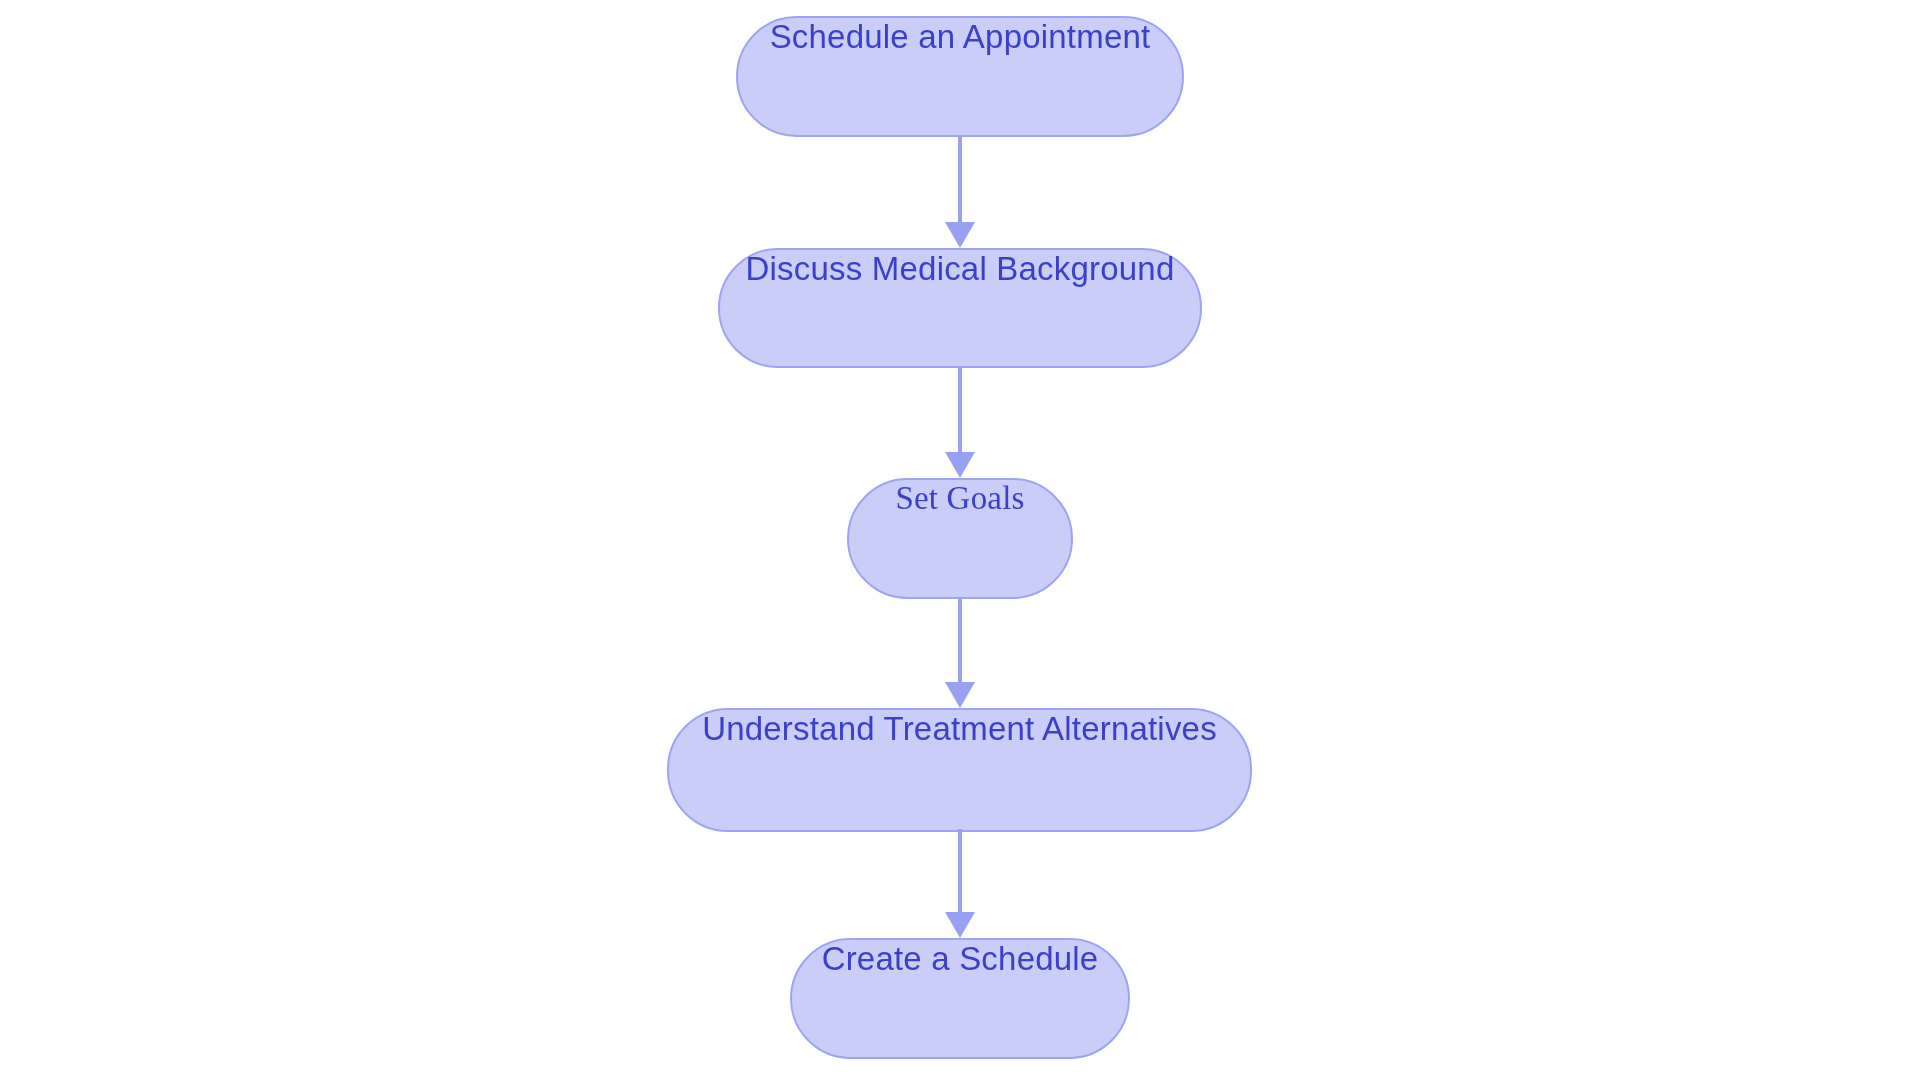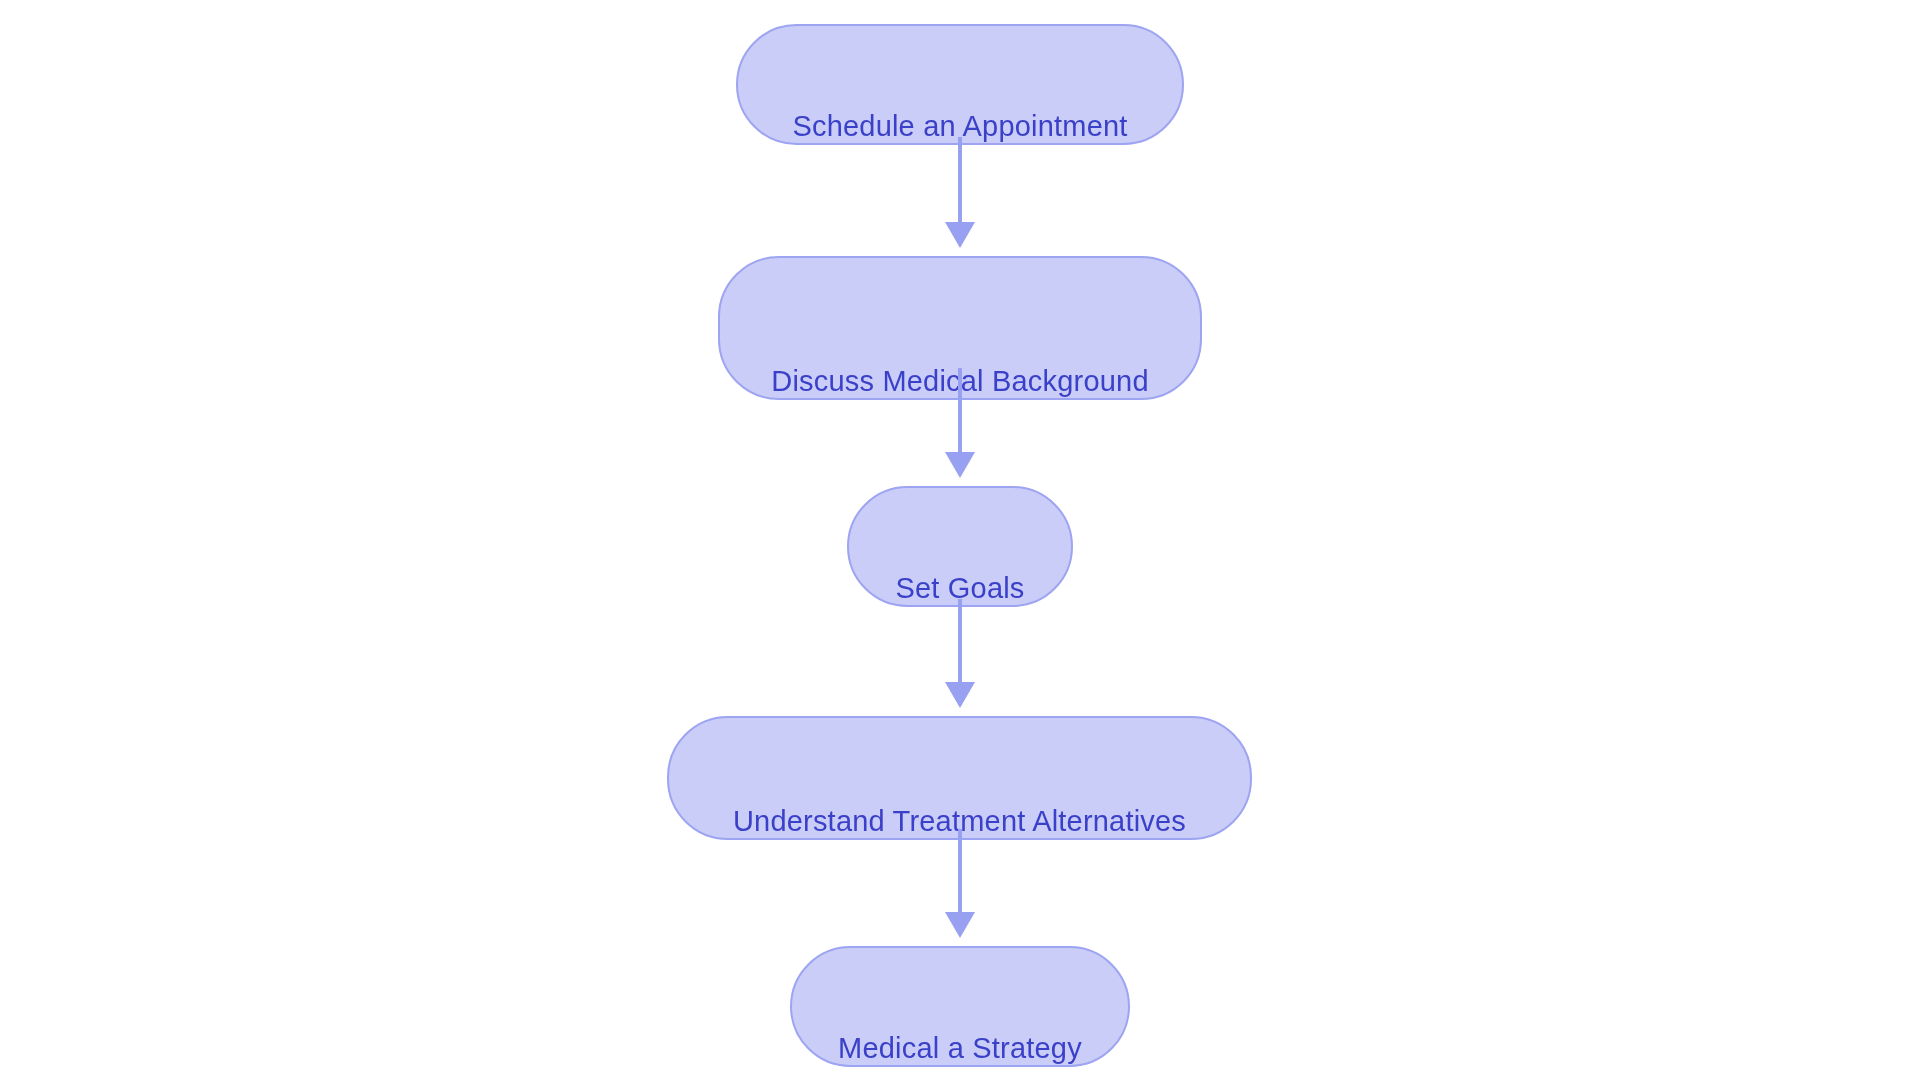--- a/index.html
+++ b/index.html
@@ -13,34 +13,33 @@
   html,body{background:var(--background);}
   body{
     font-family:"Liberation Sans","DejaVu Sans",sans-serif;
     width:1920px;height:1083px;overflow:hidden;
   }
   .canvas{
     position:relative;width:1920px;height:1083px;background:var(--background);
   }
   .node{
     position:absolute;
-    display:flex;align-items:flex-end;justify-content:center;
+    display:flex;align-items:flex-start;justify-content:center;
     background:var(--node-fill);
     border:2px solid var(--node-border);
     border-radius:61px;
     color:var(--node-text);
-    font-size:29px;
+    font-size:33px;
     letter-spacing:0.2px;
     white-space:nowrap;
     text-align:center;
-    margin-top:8px;
   }
   .node-0{left:736px;top:16px;width:448px;height:121px;}
-  .node-1{left:718px;top:248px;width:484px;height:144px;}
-  .node-2{left:847px;top:478px;width:226px;height:121px;}
+  .node-1{left:718px;top:248px;width:484px;height:120px;}
+  .node-2{left:847px;top:478px;width:226px;height:121px;font-family:Liberation Serif, serif;}
   .node-3{left:667px;top:708px;width:585px;height:124px;}
   .node-4{left:790px;top:938px;width:340px;height:121px;}
   .arrow{
     position:absolute;
     left:943px;width:34px;
     display:flex;flex-direction:column;align-items:center;
   }
   .arrow-0{top:137px;height:111px;}
   .arrow-1{top:368px;height:110px;}
   .arrow-2{top:599px;height:109px;}
@@ -90,16 +89,16 @@
   <div class="node node-3">
     <span>Understand Treatment Alternatives</span>
   </div>
 
   <div class="arrow arrow-3">
     <div class="shaft"></div>
     <div class="head"></div>
   </div>
 
   <div class="node node-4">
-    <span>Medical a Strategy</span>
+    <span>Create a Schedule</span>
   </div>
 
 </div>
 
 </body></html>

